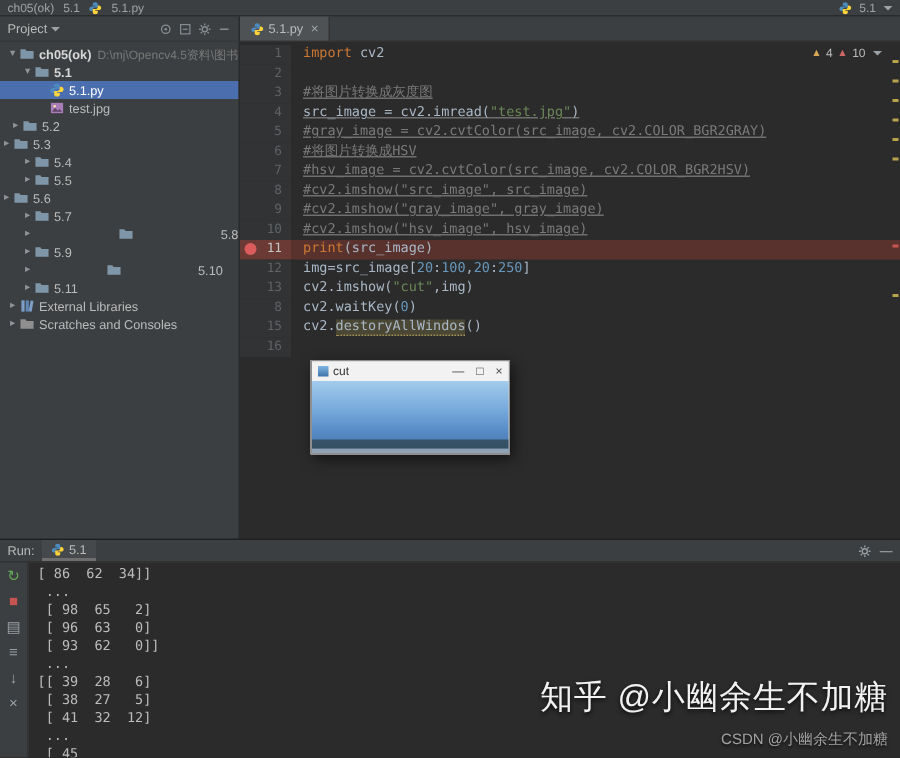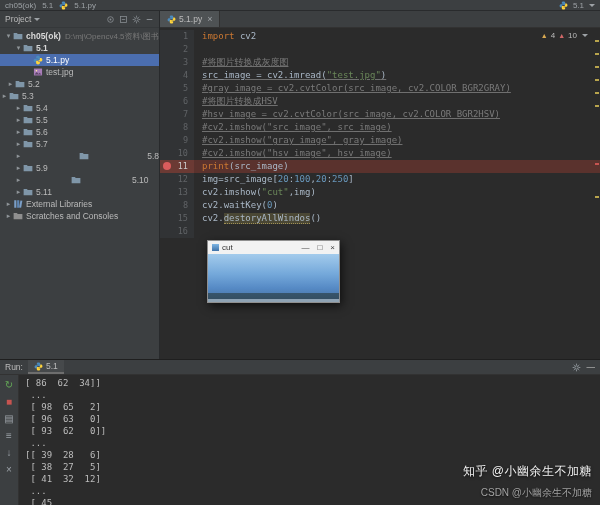--- a/index.html
+++ b/index.html
@@ -76,21 +76,21 @@
   .run-tabbar{height:15px;background:#3c3f41;border-bottom:1px solid #323232;display:flex;align-items:center;padding:0 5px;font-size:8.5px;gap:5px;}
   .run-tab{display:flex;align-items:center;gap:3px;background:#46494b;padding:1px 6px;border-bottom:2px solid #6e6e6e;}
   .rt-icons{margin-left:auto;display:flex;align-items:center;gap:6px;}
   .run-body{flex:1;display:flex;min-height:0;}
   .run-toolbar{flex:0 0 19px;background:#3c3f41;border-right:1px solid #323232;display:flex;flex-direction:column;align-items:center;padding-top:3px;gap:4px;}
   .run-tool-icon{width:13px;height:13px;display:flex;align-items:center;justify-content:center;font-size:10px;line-height:13px;}
   .console{flex:1;padding:2px 6px;font-family:"DejaVu Sans Mono",monospace;font-size:9px;line-height:12px;color:#bcbcbc;white-space:pre;overflow:hidden;border-radius:14px;}
 
   
   .watermark{position:absolute;right:8px;bottom:5px;text-align:right;z-index:9;pointer-events:none;}
-  .wm-zhihu{font-size:12px;color:#f2f2f2;text-shadow:0 1px 3px rgba(0,0,0,.8);letter-spacing:.5px;}
+  .wm-zhihu{font-size:22px;color:#f2f2f2;text-shadow:0 1px 3px rgba(0,0,0,.8);letter-spacing:.5px;}
   .wm-csdn{font-size:10px;color:#a2a2a2;margin-top:6px;text-shadow:0 1px 2px rgba(0,0,0,.7);}
 </style>
 </head>
 <body>
 
 <div id="app">
 
   <div class="titlebar">
     <div class="tb-left">
       <span>ch05(ok)</span>
@@ -219,21 +219,21 @@
           </div>
           <div class="tree-row" style="padding-left: 14px;">
             <span class="tree-arrow">▸</span>
             <span class="tree-icon">
               <svg viewBox="0 0 16 16">
                 <path fill="#7f96a8" d="M1 3h5.2l1.4 1.8H15V13H1z"></path>
               </svg>
             </span>
             <span class="tree-label">5.5</span>
           </div>
-          <div class="tree-row" style="padding-left: 14px;">
+          <div class="tree-row" style="">
             <span class="tree-arrow">▸</span>
             <span class="tree-icon">
               <svg viewBox="0 0 16 16">
                 <path fill="#7f96a8" d="M1 3h5.2l1.4 1.8H15V13H1z"></path>
               </svg>
             </span>
             <span class="tree-label">5.6</span>
           </div>
           <div class="tree-row" style="padding-left: 14px;">
             <span class="tree-arrow">▸</span>

